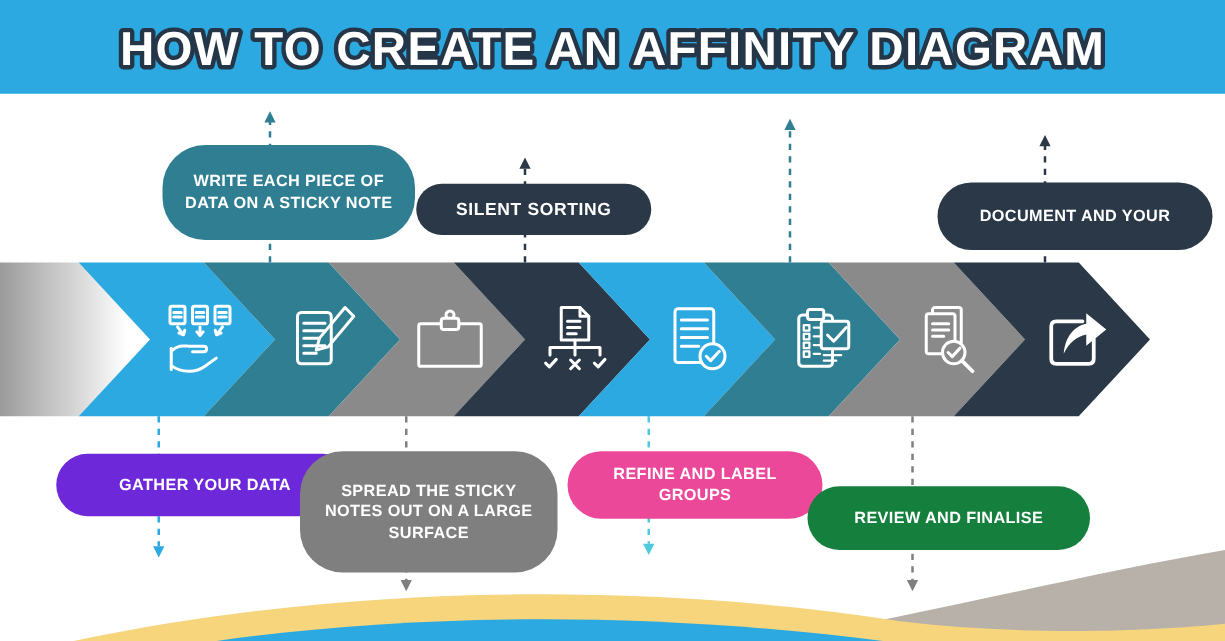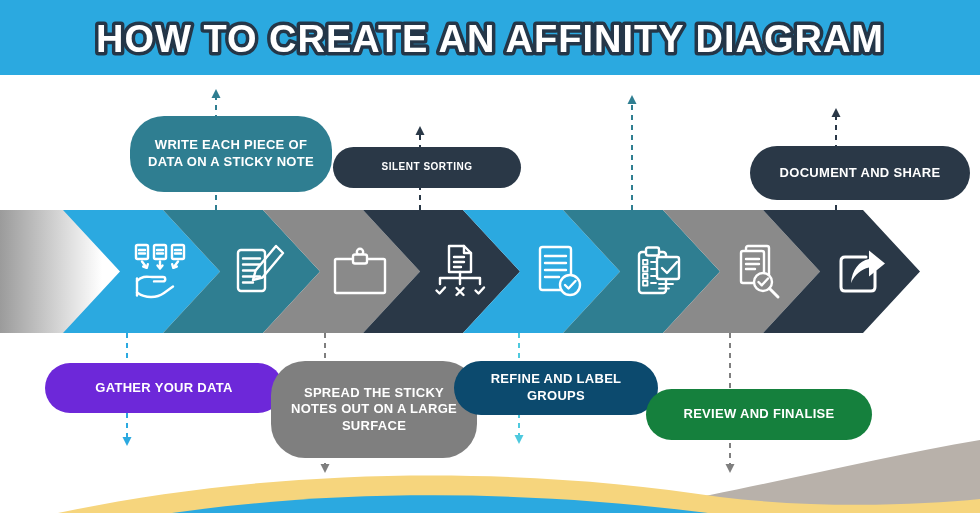--- a/index.html
+++ b/index.html
@@ -9,21 +9,21 @@
     font-family:"Liberation Sans", sans-serif;
   }
   #stage{position:absolute;inset:0;}
   svg.layer{position:absolute;left:0;top:0;z-index:1;}
   .pill{
     position:absolute;z-index:3;
     display:flex;align-items:center;justify-content:center;text-align:center;
     color:#ffffff;font-weight:bold;font-size:13px;line-height:1.28;
     letter-spacing:.3px;border-radius:34px;
   }
-  .pill.single{font-size:10px;letter-spacing:.5px;}
+  .pill.single{font-size:14px;letter-spacing:.5px;}
 </style>
 </head>
 <body>
 
 <div id="stage">
 
   <svg class="layer" width="980" height="513" viewBox="0 0 980 513">
     <defs>
       <linearGradient id="gradLead" x1="0" y1="0" x2="1" y2="0">
         <stop offset="0" stop-color="#9b9b9b"></stop>
@@ -145,22 +145,22 @@
       <path d="M58,513 C280,466 520,466 720,497 C820,509 920,505 980,499 L980,513 Z" fill="#F6D57D"></path>
       <path d="M172,513 C340,489 530,490 708,513 Z" fill="#2BA9E0"></path>
     </g>
   </svg>
 
   <div class="pill" style="left: 130px; top: 116px; width: 170px; height: 76px; padding: 0px 16px; background: rgb(47, 126, 145);">WRITE EACH PIECE OF DATA ON A STICKY NOTE</div>
 
   <div class="pill single" style="left: 333px; top: 147px; width: 164px; height: 41px; padding: 0px 12px; background: rgb(42, 56, 71);">SILENT SORTING</div>
 
 
-  <div class="pill" style="left: 750px; top: 146px; width: 172px; height: 54px; padding: 0px 24px; background: rgb(42, 56, 71);">DOCUMENT AND SHARE</div>
+  <div class="pill" style="left: 750px; top: 146px; width: 172px; height: 54px; padding: 0px 24px; background: rgb(42, 56, 71);">DOCUMENT AND YOUR</div>
 
   <div class="pill" style="left: 45px; top: 363px; width: 170px; height: 50px; padding: 0px 34px; background: #6d28d9;">GATHER YOUR DATA</div>
 
-  <div class="pill" style="left: 240px; top: 361px; width: 170px; height: 97px; padding: 0px 18px; background: rgb(127, 127, 127); margin-left: 31px;">SPREAD THE STICKY NOTES OUT ON A LARGE SURFACE</div>
+  <div class="pill" style="left: 240px; top: 361px; width: 170px; height: 97px; padding: 0px 18px; background: rgb(127, 127, 127);">SPREAD THE STICKY NOTES OUT ON A LARGE SURFACE</div>
 
-  <div class="pill" style="left: 454px; top: 361px; width: 172px; height: 54px; padding: 0px 16px; background: #0c4a6e;">REFINE AND LABEL GROUPS</div>
+  <div class="pill" style="left: 454px; top: 361px; width: 172px; height: 54px; padding: 0px 16px; background: #ec4899;">REFINE AND LABEL GROUPS</div>
 
   <div class="pill" style="left: 646px; top: 389px; width: 170px; height: 51px; padding: 0px 28px; background: #15803d;">REVIEW AND FINALISE</div>
 </div>
 
 </body></html>

